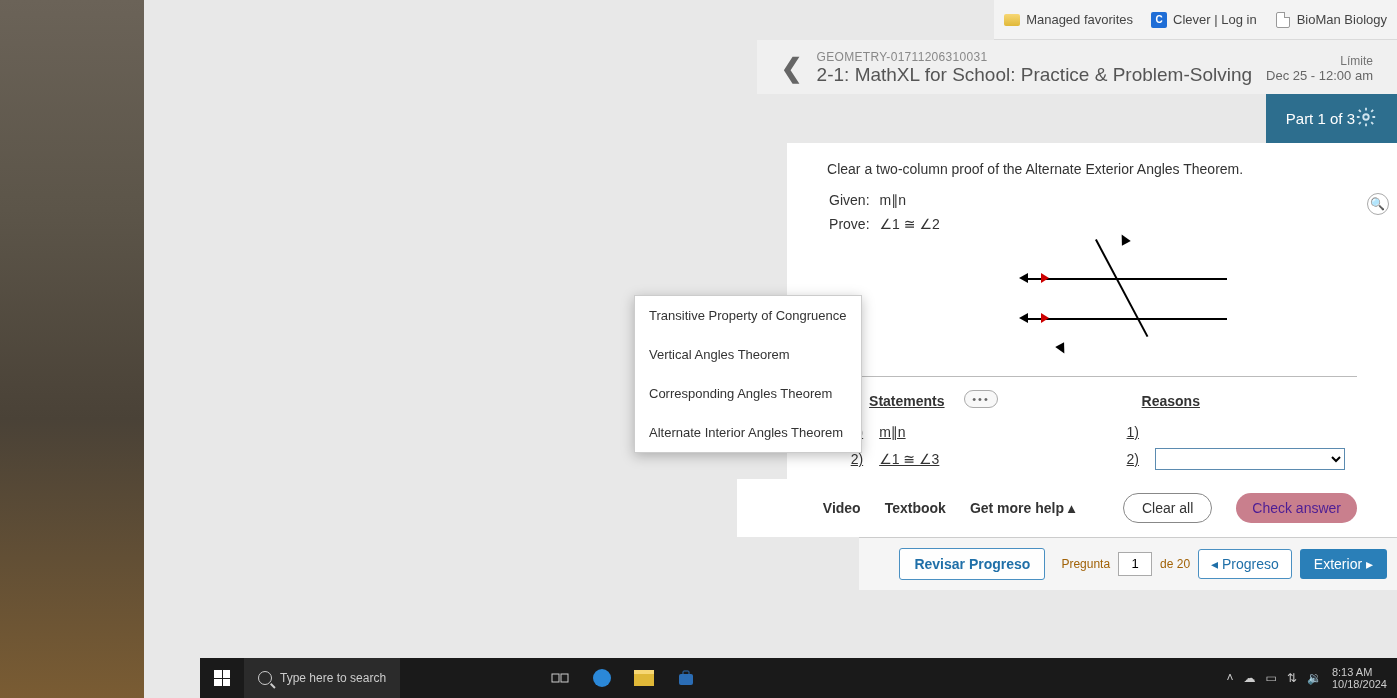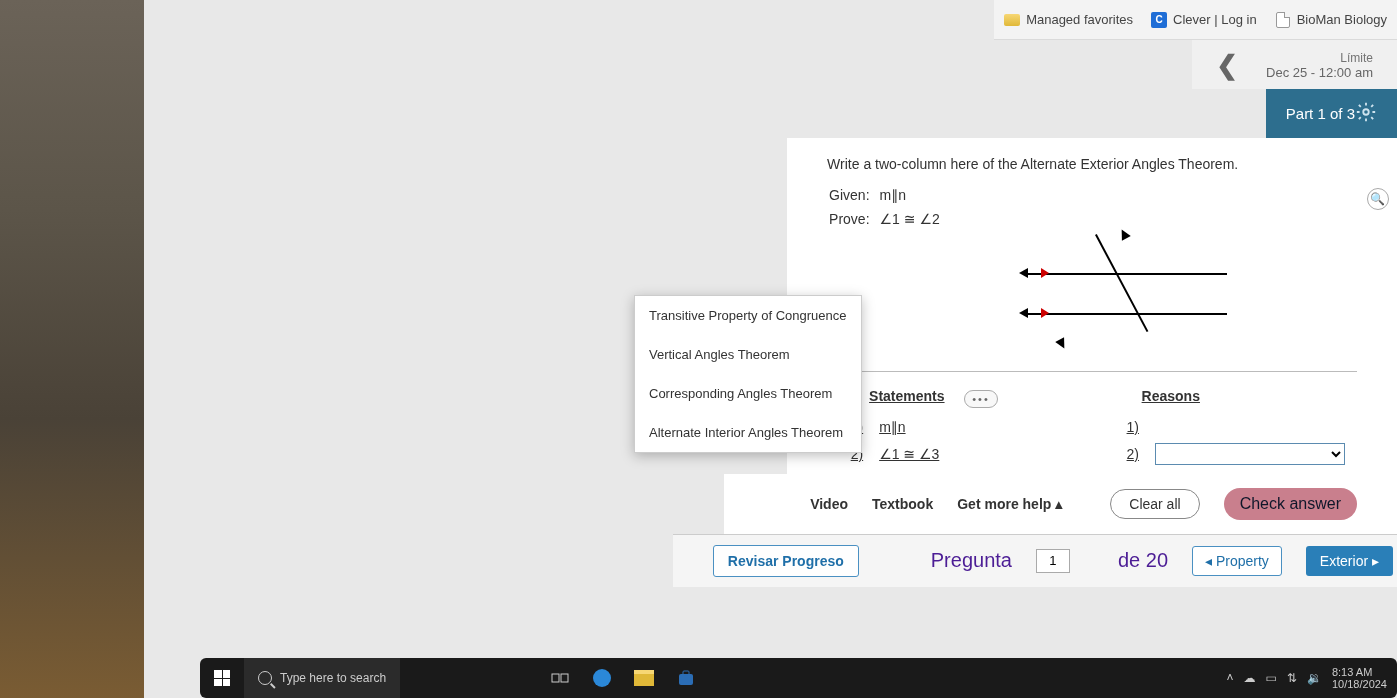--- a/index.html
+++ b/index.html
@@ -66,34 +66,34 @@
 .dropdown { position:absolute; left:490px; top:295px; width:228px; background:#fff;
   box-shadow:0 3px 12px rgba(0,0,0,.25); border:1px solid #ccc; z-index:20; }
 .dropdown-item { padding:12px 14px; font-size:13px; color:#333; cursor:pointer; }
 
 .help-row { display:flex; align-items:center; gap:24px; padding:14px 40px 14px 86px;
   border-top:0; background:#fff; margin-left:86px; font-size:14px; font-weight:bold; color:#333; }
 .help-row .spacer { flex:1; }
 .btn-clear { border:1px solid #888; background:#fff; border-radius:18px; padding:6px 18px;
   font-size:14px; color:#333; cursor:pointer; }
 .btn-check { border:none; background:#c97f8d; border-radius:18px; padding:7px 16px;
-  font-size:16px; color:#0f172a; cursor:not-allowed; }
-
-.nav-row { display:flex; align-items:center; gap:24px; padding:10px 4px 10px 40px;
+  font-size:14px; color:#4c1d95; cursor:not-allowed; }
+
+.nav-row { display:flex; align-items:center; gap:8px; padding:10px 10px 10px 40px;
   border-top:1px solid #ccc; background:#f5f5f5; margin-left:86px; }
 .btn-outline { border:1px solid #4a90c2; background:#fefefe; color:#1f6fa8; padding:7px 14px;
   font-size:14px; border-radius:3px; cursor:pointer; font-weight:bold; }
 .nav-row .spacer{flex:1;}
-.q-label{font-size:20px;color:#4c1d95;margin-left:24px;}
+.q-label{font-size:12px;color:#a16207;}
 .q-input{width:34px;height:24px;text-align:center;border:1px solid #aaa;font-size:13px;}
 .btn-anterior{border:1px solid #4a90c2;background:#fff;color:#1f6fa8;padding:6px 12px;font-size:14px;border-radius:3px;cursor:pointer;}
 .btn-siguiente{border:none;background:#2a7fb8;color:#fff;padding:7px 14px;font-size:14px;border-radius:3px;cursor:pointer;}
 
 .taskbar { position:absolute; left:200px; right:0; bottom:0; height:40px; background:#1a1a1a;
-  display:flex; align-items:center; color:#ccc; font-size:12px;border-radius:6px; }
+  display:flex; align-items:center; color:#ccc; font-size:12px; }
 .win-btn{width:44px;height:40px;display:flex;align-items:center;justify-content:center;}
 .win-logo{width:16px;height:16px;display:grid;grid-template-columns:1fr 1fr;grid-template-rows:1fr 1fr;gap:1px;}
 .win-logo span{background:#fff;}
 .search-box{display:flex;align-items:center;gap:8px;background:#2b2b2b;height:40px;padding:0 14px;}
 .search-ico{width:14px;height:14px;border:1.5px solid #ccc;border-radius:50%;position:relative;}
 .search-ico::after{content:"";position:absolute;width:6px;height:1.5px;background:#ccc;right:-5px;bottom:-2px;transform:rotate(45deg);}
 .task-icons{display:flex;align-items:center;gap:2px;margin-left:140px;}
 .task-ico{width:40px;height:40px;display:flex;align-items:center;justify-content:center;}
 .tray{margin-left:auto;display:flex;align-items:center;gap:10px;padding-right:10px;}
 .clock{text-align:left;line-height:1.1;font-size:11px;}
@@ -122,39 +122,41 @@
       <span class="bookmark-icon">
           <span class="page-ico"></span>
         </span>
       <span>BioMan Biology</span>
     </div>
   </div>
 
   <div class="header">
     <div class="back-chevron">❮</div>
     <div class="header-texts">
+      <div class="course-code">GEOMETRY-01711206310031</div>
+      <div class="assign-title">2-1: MathXL for School: Practice &amp; Problem-Solving</div>
     </div>
     <div class="due-block">
       <div class="due-label">Límite</div>
       <div>Dec 25 - 12:00 am</div>
     </div>
   </div>
 
   <div class="part-bar">
     <span>Part 1 of 3</span>
     <span>
       <svg class="gear" viewBox="0 0 24 24" fill="none" stroke="#cfe4ef" stroke-width="2">
         <circle cx="12" cy="12" r="3"></circle>
           <path d="M12 2v3M12 19v3M4.2 4.2l2.1 2.1M17.7 17.7l2.1 2.1M2 12h3M19 12h3M4.2 19.8l2.1-2.1M17.7 6.3l2.1-2.1"></path>
       </svg>
     </span>
   </div>
 
   <div class="content">
-    <div class="prompt">Write a two-column here of the Alternate Exterior Angles Theorem.</div>
+    <div class="prompt">Clear a two-column proof of the Alternate Exterior Angles Theorem.</div>
 
     <table class="givprove">
       <tbody>
           <tr>
             <td>Given:</td>
           <td>m∥n</td>
           </tr>
       <tr>
             <td>Prove:</td>
           <td>∠1 ≅ ∠2</td>
@@ -219,21 +221,21 @@
     <button class="btn-clear">Clear all</button>
     <button class="btn-check">Check answer</button>
   </div>
 
   <div class="nav-row">
     <button class="btn-outline">Revisar Progreso</button>
     <span class="spacer"></span>
     <span class="q-label">Pregunta</span>
     <input class="q-input" value="1" style="">
     <span class="q-label">de 20</span>
-    <button class="btn-anterior">◂ Property</button>
+    <button class="btn-anterior">◂ Progreso</button>
     <button class="btn-siguiente">Exterior ▸</button>
   </div>
 
 </div>
 
 <div class="taskbar">
   <div class="win-btn">
     <span class="win-logo">
         <span></span>
         <span></span>

